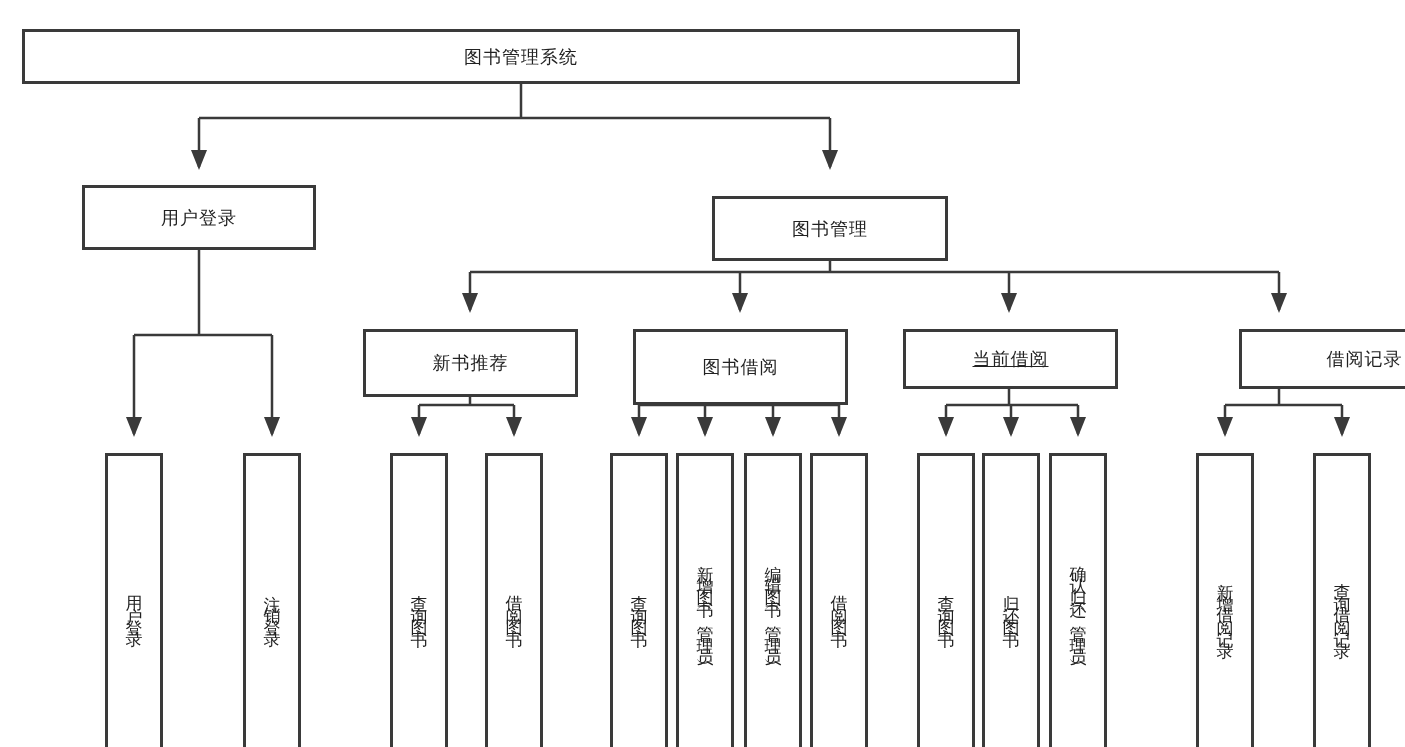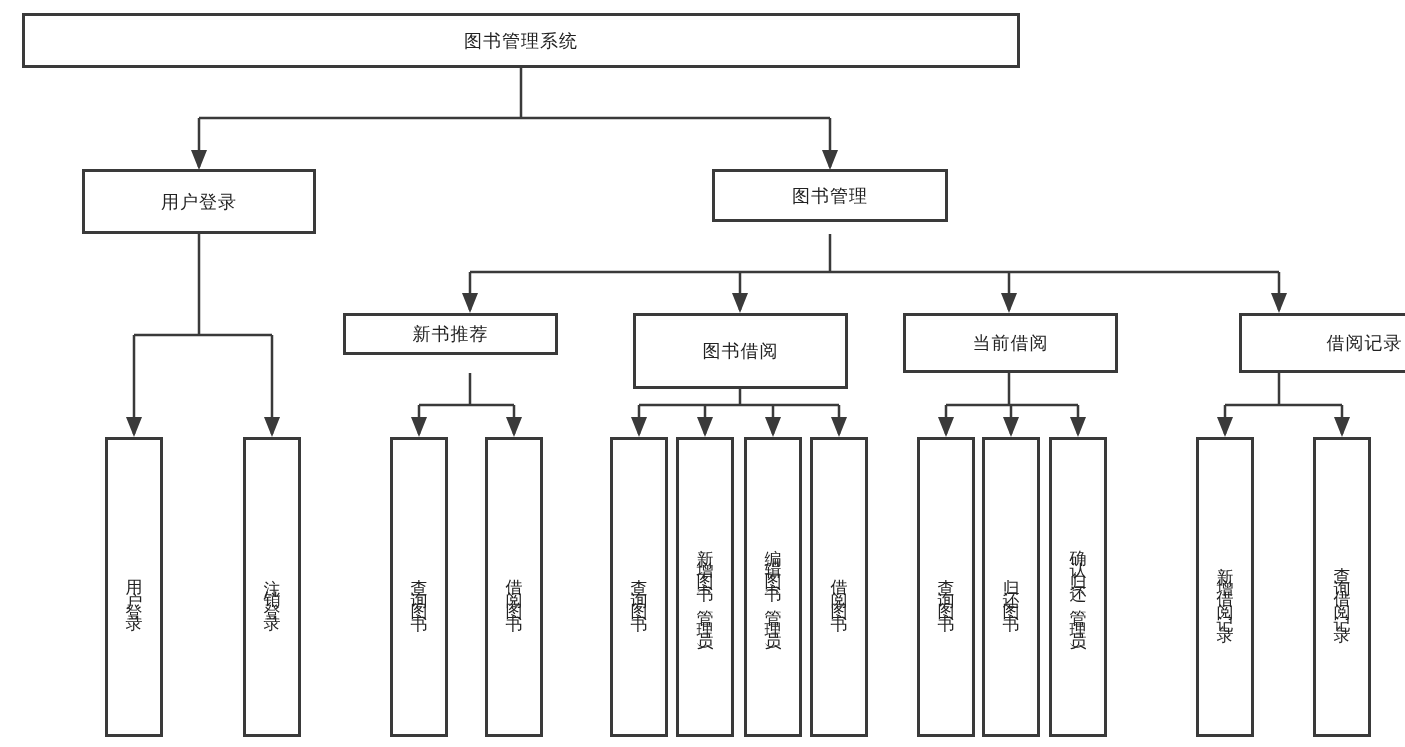--- a/index.html
+++ b/index.html
@@ -27,34 +27,35 @@
     box-sizing: border-box;
     background: #ffffff;
     border: 3px solid #3a3a3a;
     color: #222222;
     display: flex;
     align-items: center;
     justify-content: center;
     font-size: 18px;
     letter-spacing: 1px;
     text-align: center;
+    margin-top: 16px;
   }
   .vnode {
     writing-mode: vertical-rl;
     font-size: 17px;
     letter-spacing: 12px;
     line-height: 1;
     padding-top: 6px;
   }
   .root-node   { left: 22px;  top: 13px;  width: 998px; height: 55px; }
   .n-userlogin { left: 82px;  top: 169px; width: 234px; height: 65px; }
-  .n-bookmgmt  { left: 712px; top: 169px; width: 236px; height: 53px; }
-  .n-l3a { left: 343px;  top: 313px; width: 215px; height: 42px; }
+  .n-bookmgmt  { left: 712px; top: 180px; width: 236px; height: 65px; }
+  .n-l3a { left: 363px;  top: 313px; width: 215px; height: 68px; }
   .n-l3b { left: 633px;  top: 313px; width: 215px; height: 76px; }
-  .n-l3c { left: 903px;  top: 313px; width: 215px; height: 60px; }
+  .n-l3c { left: 903px;  top: 313px; width: 215px; height: 60px; text-decoration: underline; }
   .n-l3d { left: 1239px; top: 313px; width: 215px; height: 60px; padding-left: 36px; }
   .leaf { top: 437px; width: 58px; height: 300px; }
   .lf1  { left: 105px;  }
   .lf2  { left: 243px;  }
   .lf3  { left: 390px;  }
   .lf4  { left: 485px;  }
   .lf5  { left: 610px;  }
   .lf6  { left: 676px;  }
   .lf7  { left: 744px;  }
   .lf8  { left: 810px;  }

